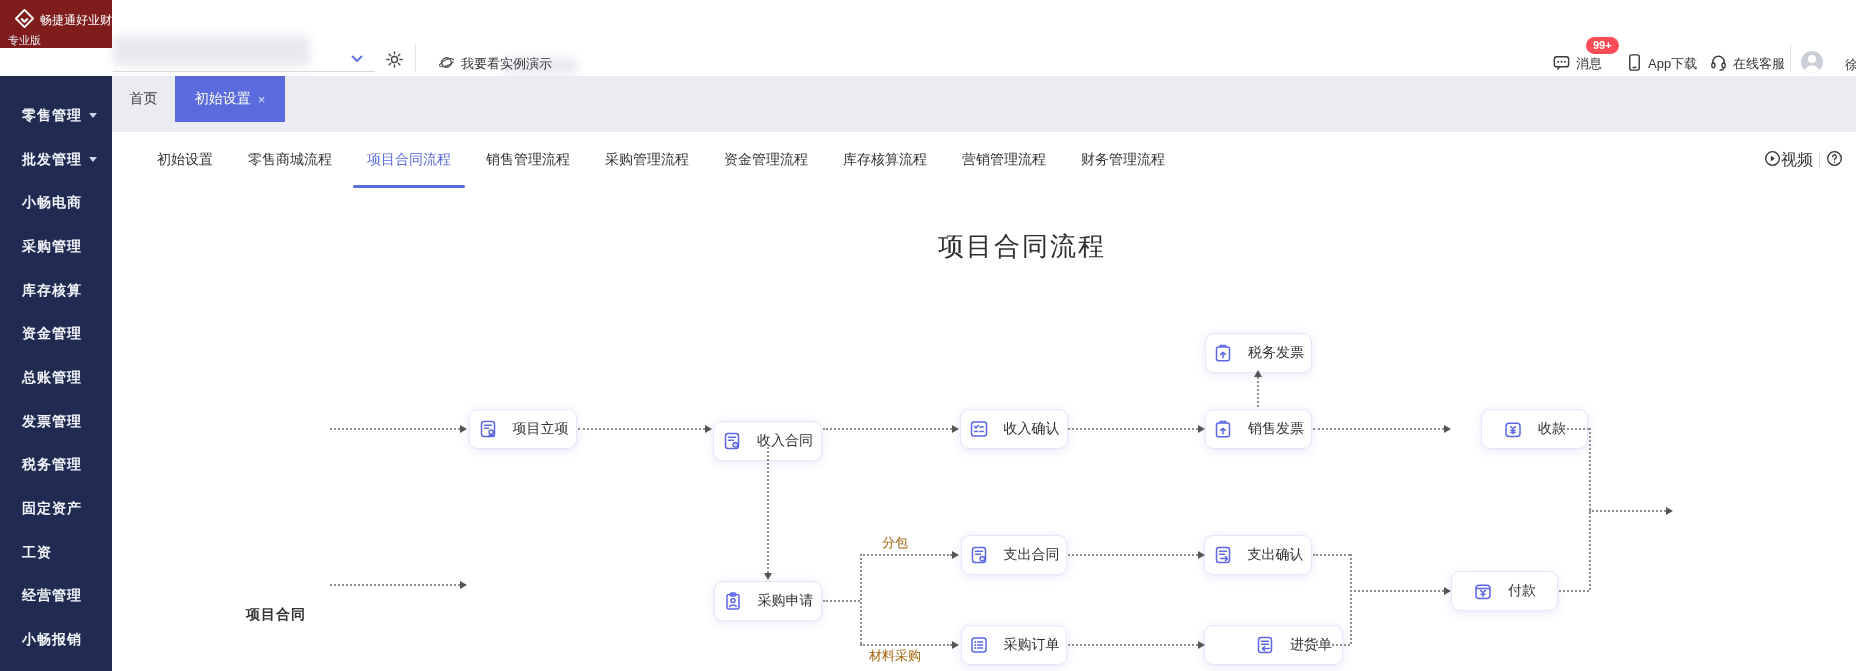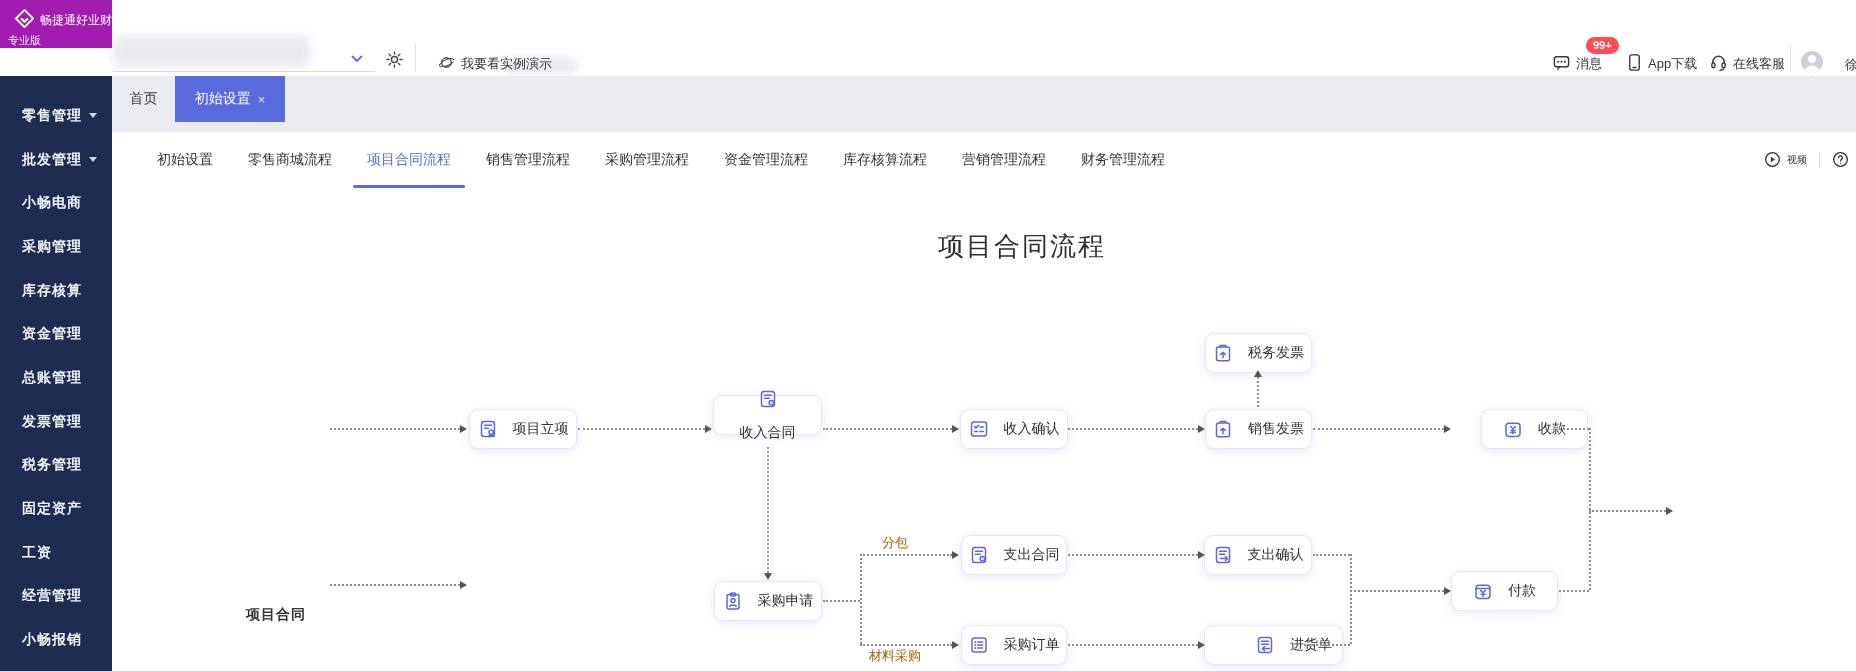--- a/index.html
+++ b/index.html
@@ -3,21 +3,21 @@
 <meta charset="utf-8">
 <style>
   html,body{margin:0;padding:0;}
   body{
     width:1856px;height:671px;position:relative;overflow:hidden;
     background:#ffffff;font-family:"Liberation Sans","DejaVu Sans",sans-serif;
     -webkit-font-smoothing:antialiased;
   }
   
   .topbar{position:absolute;left:0;top:28px;width:1856px;height:48px;background:#fff;}
-  .logo-box{position:absolute;left:0;top:0;width:112px;height:48px;background:#a21caf;color:#fff;}
+  .logo-box{position:absolute;left:0;top:0;width:112px;height:48px;background:#7f1d1d;color:#fff;}
   .logo-mark{position:absolute;left:13px;top:8px;}
   .logo-title{position:absolute;left:40px;top:12px;font-size:12px;white-space:nowrap;color:#fff;}
   .logo-sub{position:absolute;left:8px;top:33px;font-size:11px;color:#e8ebf5;}
   .blur-patch{position:absolute;background:#e6e8ee;border-radius:4px;filter:blur(5px);opacity:.95;}
   .search-underline{position:absolute;left:113px;top:43px;width:262px;border-top:1px solid #d9d9d9;}
   .tb-item{position:absolute;top:26px;height:20px;display:flex;align-items:center;gap:5px;font-size:13px;color:#333;white-space:nowrap;}
   .tb-divider{position:absolute;width:1px;background:#e3e3e3;}
   .badge{position:absolute;background:#ff4d58;color:#fff;font-size:11px;line-height:17px;height:17px;padding:0 7px;border-radius:9px;font-weight:bold;}
   .avatar{position:absolute;left:1801px;top:23px;width:22px;height:22px;border-radius:50%;background:#ccd0d8;overflow:hidden;}
   .uname{position:absolute;left:1845px;top:28px;font-size:13px;color:#333;white-space:nowrap;}
@@ -35,21 +35,21 @@
   .wtab.home{left:0;width:63px;}
   .wtab.active{left:63px;width:110px;background:#5a6bdd;color:#fff;gap:7px;}
   .wtab .close{font-size:13px;color:#dfe3ff;cursor:pointer;}
   
   .navbar{position:absolute;left:112px;top:132px;width:1744px;height:56px;background:#fff;
     border-bottom:1px solid #ececec;overflow:hidden;}
   .nav-tabs{position:absolute;left:45px;top:0;height:56px;display:flex;gap:35px;}
   .nav-tab{position:relative;height:56px;display:flex;align-items:center;font-size:14px;color:#333;cursor:pointer;white-space:nowrap;}
   .nav-tab.active{color:#5a6bdd;}
   .nav-tab.active::after{content:"";position:absolute;left:-14px;right:-14px;bottom:0;height:3px;background:#5a6bdd;border-radius:2px;}
-  .nav-tools{position:absolute;left:1652px;top:0;height:56px;display:flex;align-items:center;gap:6px;font-size:10px;color:#333;white-space:nowrap;}
+  .nav-tools{position:absolute;left:1652px;top:0;height:56px;display:flex;align-items:center;font-size:16px;color:#333;white-space:nowrap;}
   .nav-tools .sep{width:1px;height:15px;background:#d8d8d8;margin:0 6px;}
   
   .canvas{position:absolute;left:112px;top:188px;width:1744px;height:483px;background:#fff;}
   .flow-title{position:absolute;left:826px;top:41px;font-size:26px;color:#2f2f2f;font-weight:500;letter-spacing:2px;white-space:nowrap;}
   .lane-label{position:absolute;font-size:14px;color:#333;font-weight:bold;letter-spacing:1px;white-space:nowrap;}
   .node{position:absolute;height:38px;background:#fff;border:1px solid #e4e7f7;border-radius:9px;
     box-shadow:0 2px 10px rgba(100,115,230,0.16);display:flex;align-items:center;justify-content:center;
     gap:15px;font-size:14px;color:#303030;cursor:pointer;white-space:nowrap;}
   .node svg{flex:0 0 auto;}
   .hl{position:absolute;height:0;border-top:2px dotted #8f8f8f;}
@@ -230,21 +230,21 @@
   <div class="flow-title">项目合同流程</div>
 <div class="node" style="left: 357px; top: 221px; width: 106px;">
       <svg width="20" height="20" viewBox="0 0 20 20" fill="none" stroke="#5c67e6" stroke-width="1.5" stroke-linecap="round" stroke-linejoin="round">
         <rect x="3.5" y="2.5" width="13" height="15" rx="2.5"></rect>
         <path d="M6.5 6.2h7M6.5 9.2h4"></path>
         <circle cx="13.2" cy="13.2" r="2.1"></circle>
         <path d="M10.4 17.4c.4-1.6 5.2-1.6 5.6 0"></path>
       </svg>
       <span>项目立项</span>
     </div>
-    <div class="node" style="left: 601px; top: 207px; width: 107px; flex-direction: column;">
+    <div class="node" style="left: 601px; top: 233px; width: 107px;">
       <svg width="20" height="20" viewBox="0 0 20 20" fill="none" stroke="#5c67e6" stroke-width="1.5" stroke-linecap="round" stroke-linejoin="round">
         <rect x="3.5" y="2.5" width="13" height="15" rx="2.5"></rect>
         <path d="M6.5 6.2h7M6.5 9.2h5"></path>
         <circle cx="13.4" cy="13.8" r="2.3"></circle>
         <circle cx="13.4" cy="13.8" r="0.5" fill="#5c67e6" stroke="none"></circle>
       </svg>
       <span>收入合同</span>
     </div>
     <div class="node" style="left: 848px; top: 221px; width: 106px;">
       <svg width="20" height="20" viewBox="0 0 20 20" fill="none" stroke="#5c67e6" stroke-width="1.5" stroke-linecap="round" stroke-linejoin="round">

